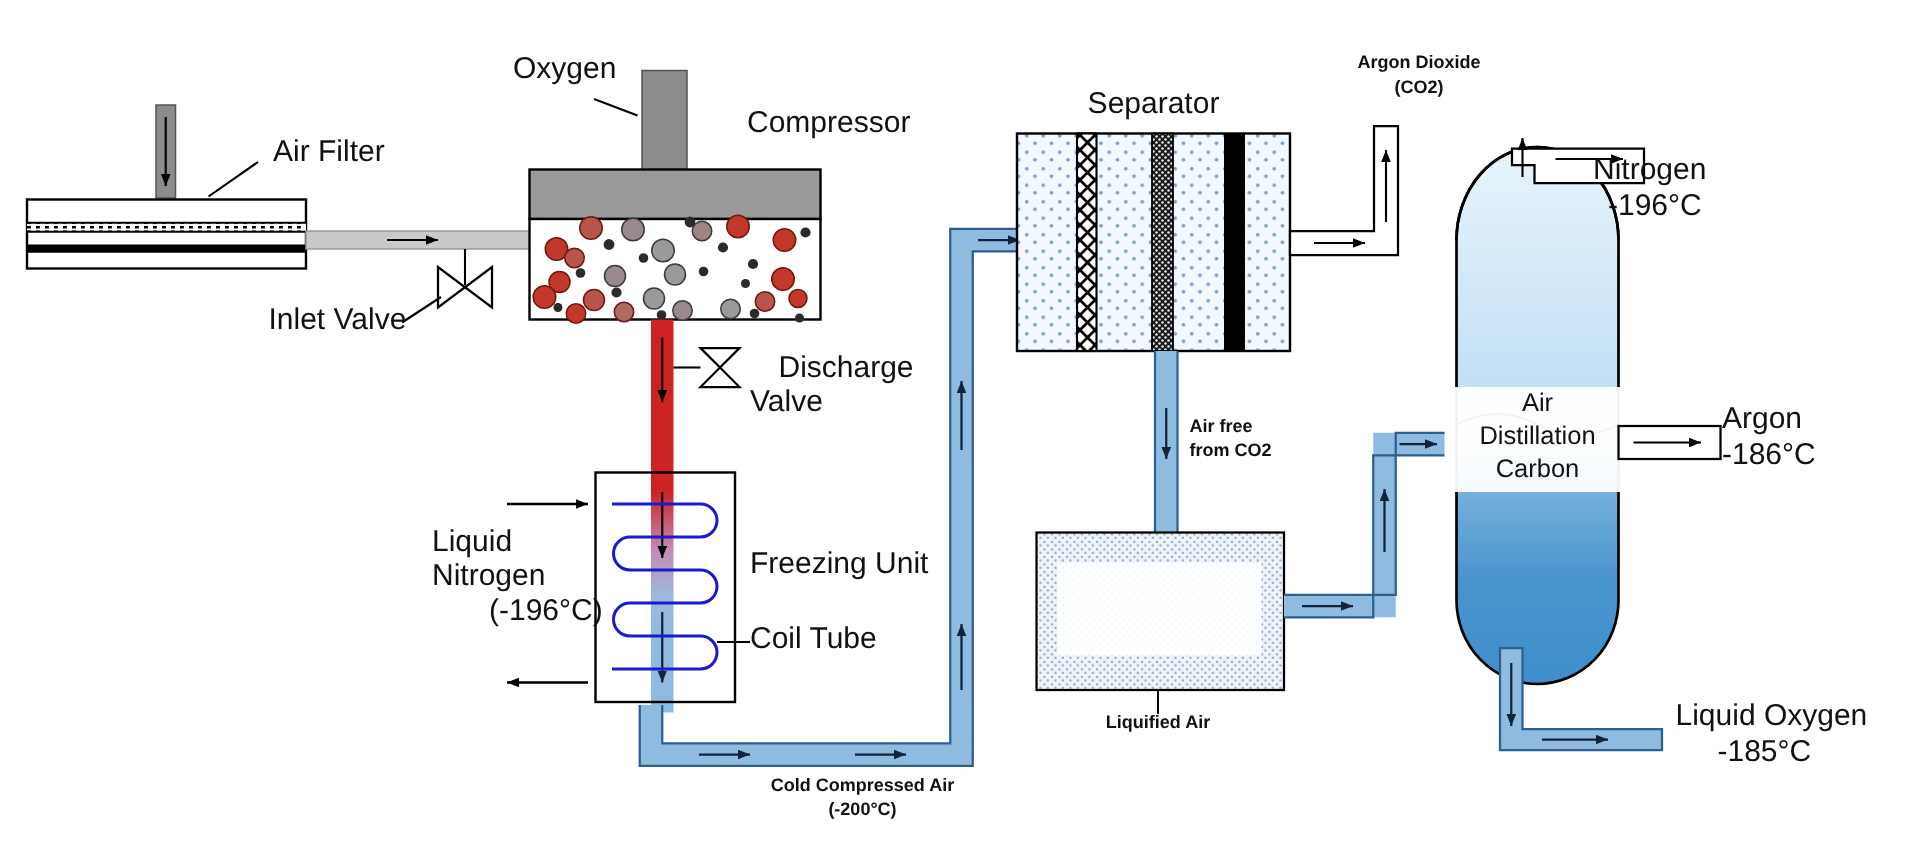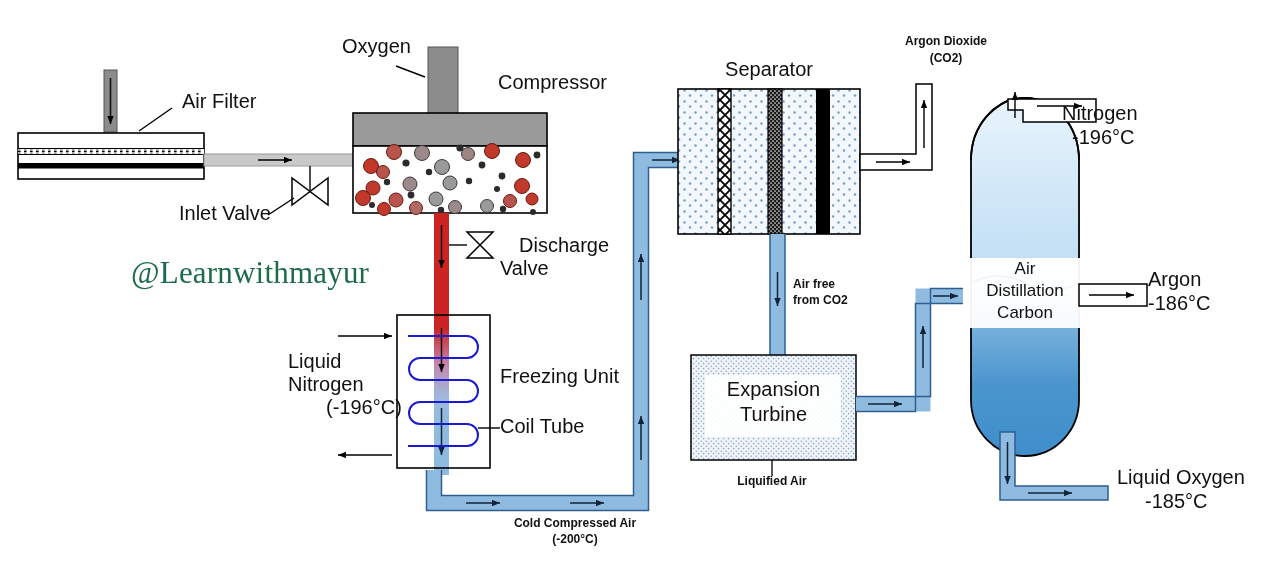--- a/index.html
+++ b/index.html
@@ -264,33 +264,30 @@
 <div class="lbl sml ctr" style="left:475px;top:533px;width:200px;text-align:center;">(-200°C)</div>
 
 <div class="lbl big ctr" style="left:679px;top:58px;width:180px;">Separator</div>
 
 <div class="lbl sml ctr" style="left:856px;top:35px;width:180px;">Argon Dioxide</div>
 <div class="lbl sml ctr" style="left:856px;top:52px;width:180px;">(CO2)</div>
 
 <div class="lbl sml" style="left:793px;top:278px;">Air free</div>
 <div class="lbl sml" style="left:793px;top:294px;">from CO2</div>
 
-<div class="lbl big ctr" style="left:691px;top:378px;width:165px;">Expansion</div>
-<div class="lbl big ctr" style="left:691px;top:403px;width:165px;">Turbine</div>
 
 <div class="lbl sml ctr" style="left:697px;top:475px;width:150px;">Liquified Air</div>
 
 <div class="lbl med ctr" style="left:969px;top:259px;width:112px;">Air</div>
 <div class="lbl med ctr" style="left:965px;top:281px;width:120px;">Distillation</div>
 <div class="lbl med ctr" style="left:969px;top:303px;width:112px;">Carbon</div>
 
 <div class="lbl big" style="left:1062px;top:102px;">Nitrogen</div>
 <div class="lbl big" style="left:1072px;top:126px;">-196°C</div>
 
 <div class="lbl big" style="left:1148px;top:268px;">Argon</div>
 <div class="lbl big" style="left:1148px;top:292px;">-186°C</div>
 
 <div class="lbl big" style="left:1117px;top:466px;">Liquid Oxygen</div>
 <div class="lbl big" style="left:1145px;top:490px;">-185°C</div>
 
-<div class="wm" style="left:131px;top:255px;">@Learnwithmayur</div>
 
 </div>
 
 </body></html>

